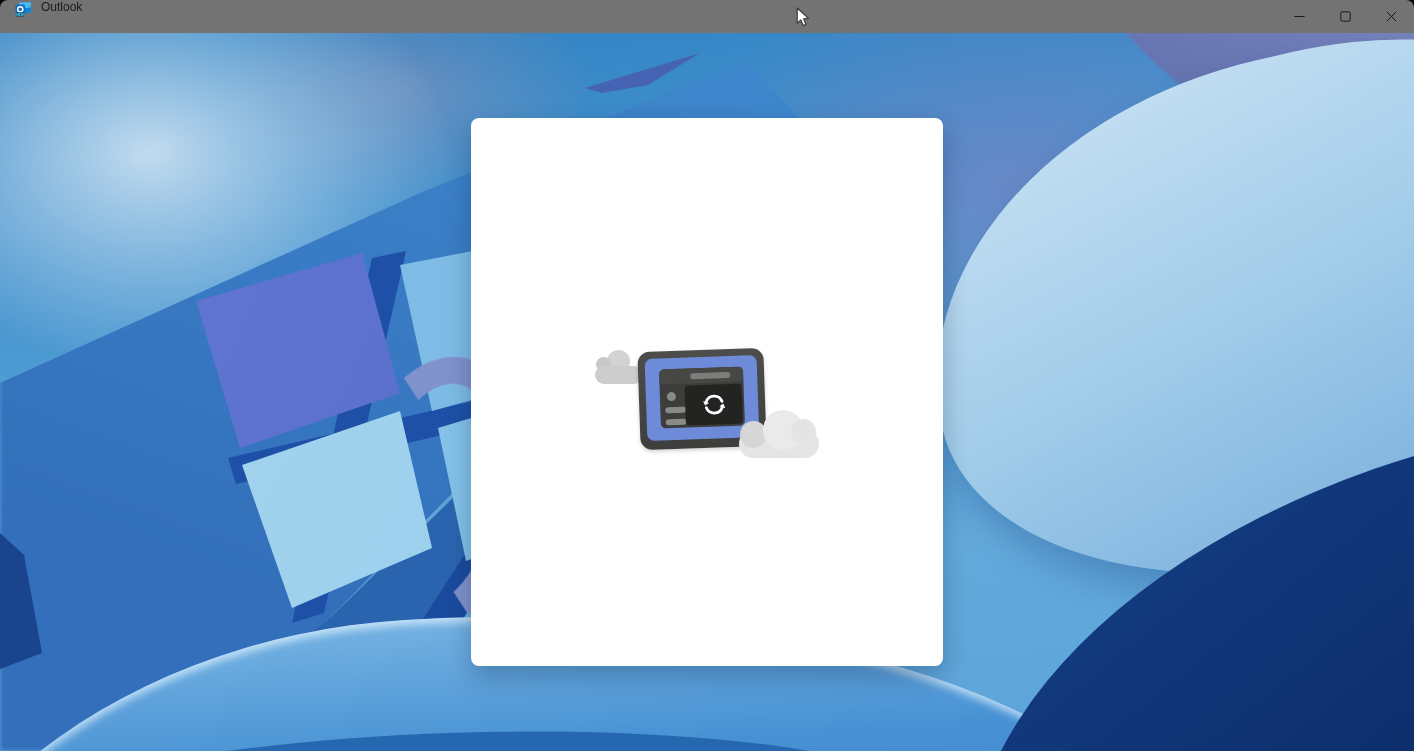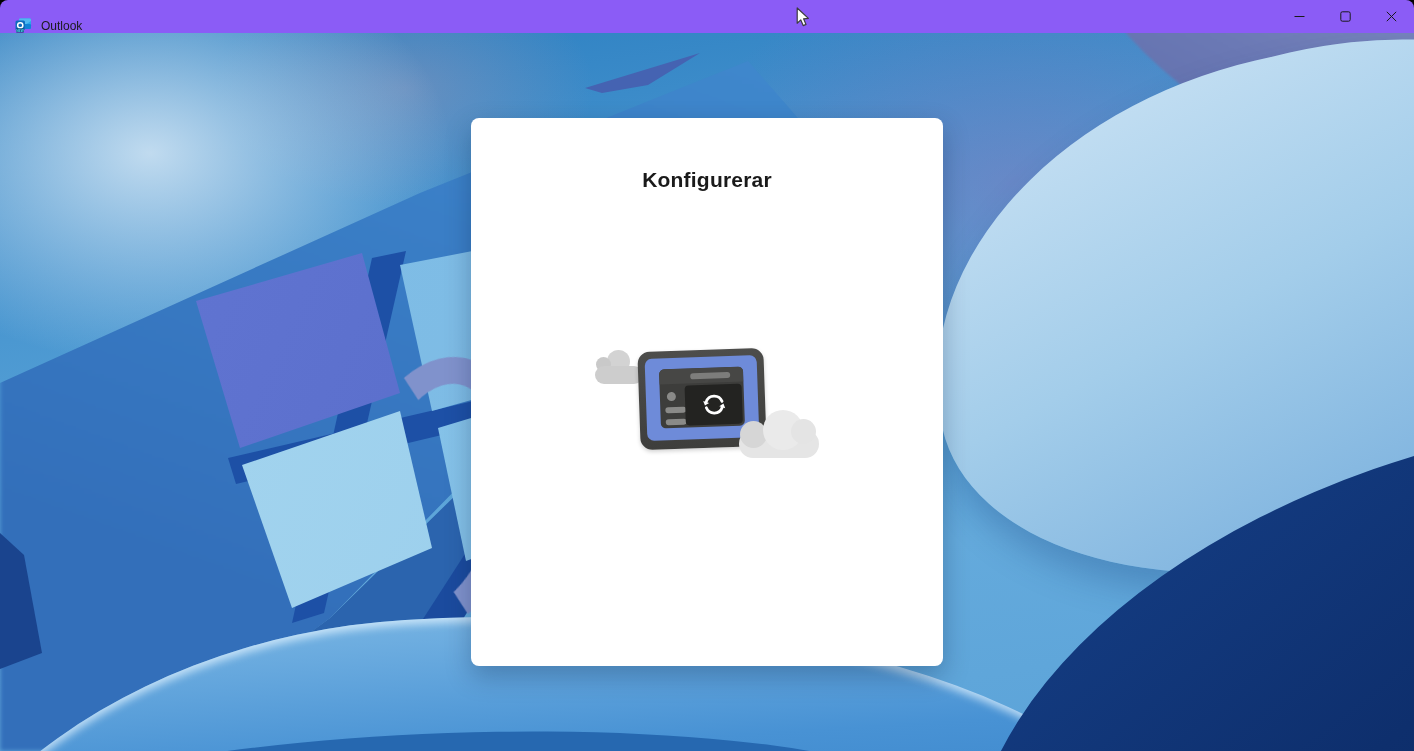--- a/index.html
+++ b/index.html
@@ -7,21 +7,21 @@
     width:1414px;height:751px;position:relative;overflow:hidden;
     background:#000;
     font-family:"Liberation Sans","DejaVu Sans",sans-serif;
     -webkit-font-smoothing:antialiased;
   }
   .app-window{position:absolute;inset:0;border-radius:8px 8px 0 0;overflow:hidden;}
 
   
   .titlebar{
     position:absolute;left:0;top:0;width:1414px;height:33px;
-    background:#8b5cf6;display:flex;align-items:flex-end;z-index:50;
+    background:#737373;display:flex;align-items:flex-start;z-index:50;
   }
   .titlebar .appicon{width:17px;height:17px;margin-left:15px;flex:0 0 auto;}
   .titlebar .title{margin-left:9px;font-size:12px;color:#1b1b1b;}
   .titlebar .spacer{flex:1;}
   .caption-btn{
     width:46px;height:33px;display:flex;align-items:center;justify-content:center;
     background:transparent;border:none;padding:0;cursor:default;
   }
   .caption-btn svg{display:block;}
 
@@ -225,21 +225,20 @@
     <div class="tile-tr"></div>
     <div class="tile-bl"></div>
     <div class="tile-br"></div>
     <div class="crescent"></div>
     <div class="bottom-band"></div>
     <div class="bottom-band2"></div>
     <div class="navy-br"></div>
     <div class="feather"></div>
 
     <div class="card">
-      <h1 class="card-title">Konfigurerar</h1>
 
       <div class="illus">
         <div class="cloud cloud-back">
           <div class="puff big"></div>
           <div class="puff small"></div>
           <div class="base"></div>
         </div>
 
         <div class="device">
           <div class="screen">

